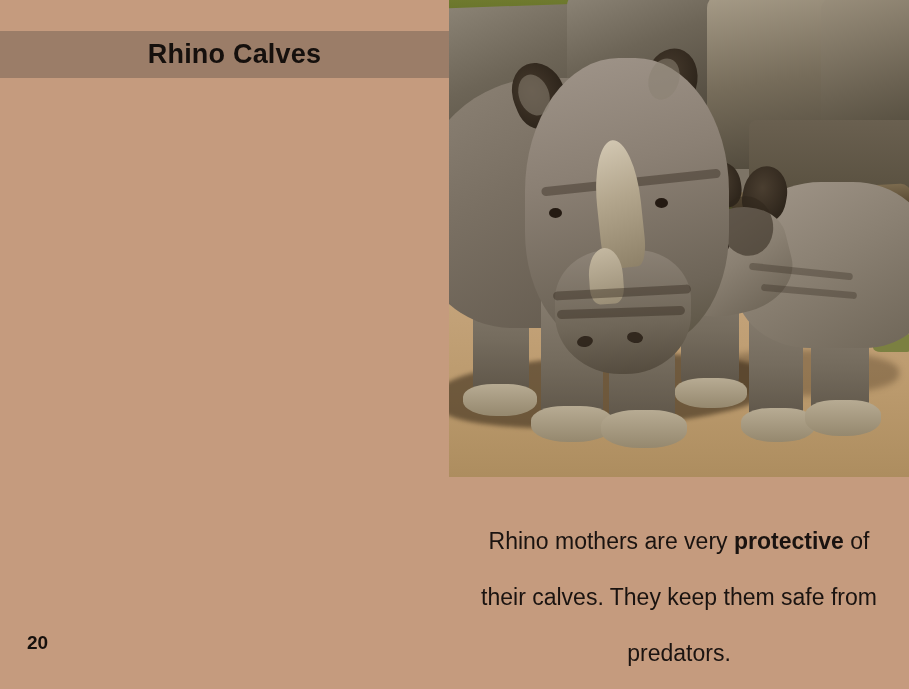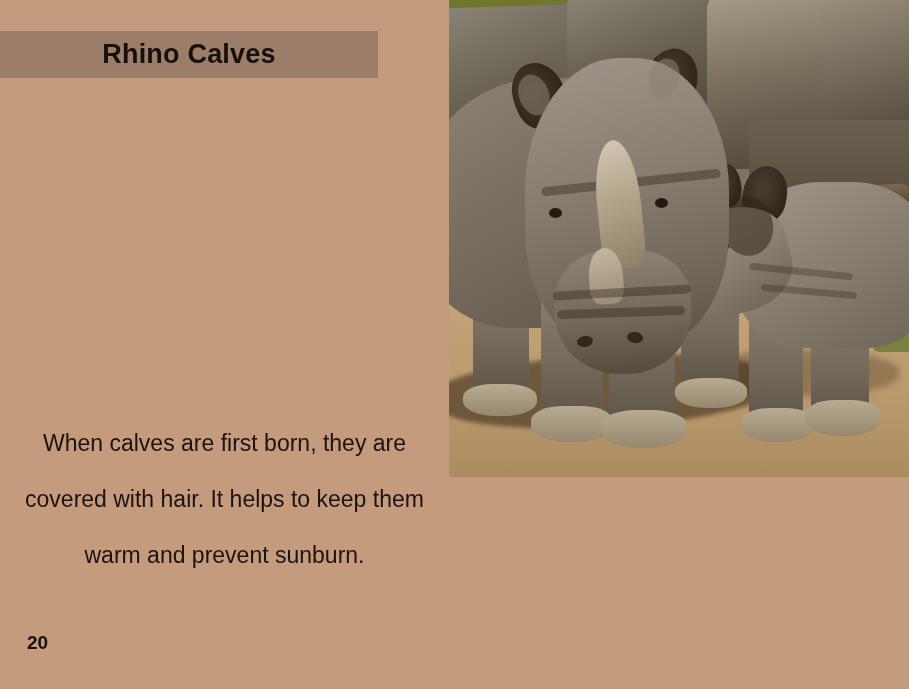--- a/index.html
+++ b/index.html
@@ -27,26 +27,27 @@
     left: 0;
     top: 0;
     width: 449px;
     height: 689px;
   }
 
   #title-banner {
     position: absolute;
     left: 0;
     top: 31px;
-    width: 378px;
+    width: 449px;
     height: 47px;
     background: #9b7d68;
     display: flex;
     align-items: center;
     justify-content: center;
+    padding-left: 10px;
   }
   #title-text {
     font-size: 27px;
     font-weight: bold;
     color: #15100d;
     letter-spacing: 0.2px;
     line-height: 1;
   }
 
   .body-para {
@@ -359,21 +360,20 @@
 
 <div id="page">
 
   <div id="left-page">
 
     <div id="title-banner">
       <span id="title-text">Rhino Calves</span>
     </div>
 
 
-    <p class="body-para" id="para-2">When calves are first born, they are covered with hair. It helps to keep them warm and prevent sunburn.</p>
 
     <span id="page-num-left">20</span>
   </div>
 
   <div id="right-page">
 
     <div id="photo">
 
       <div class="ph-sky-grass"></div>
       <div class="ph-rock r1"></div>
@@ -429,16 +429,17 @@
       <div class="rh-nostril r"></div>
 
       <div class="foot f1"></div>
       <div class="foot f2"></div>
       <div class="foot f3"></div>
       <div class="foot f4"></div>
       <div class="foot f5"></div>
       <div class="foot f6"></div>
     </div>
 
+    <p id="caption"><span>Rhino mothers are very </span><b>protective</b><span> of their calves. They keep them safe from predators.</span></p>
 
   </div>
 
 </div>
 
 </body></html>

